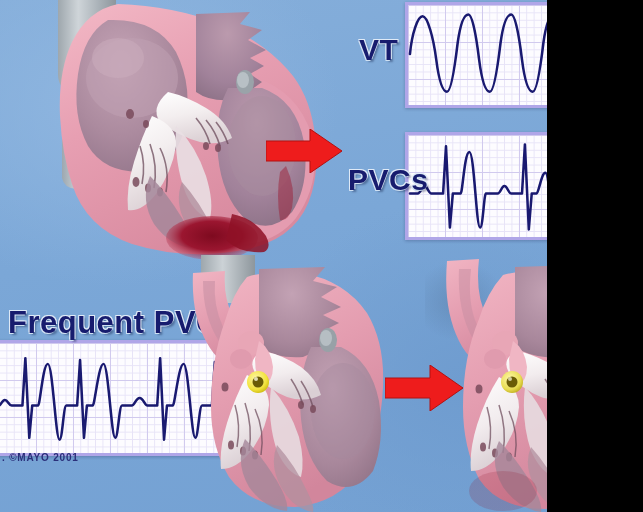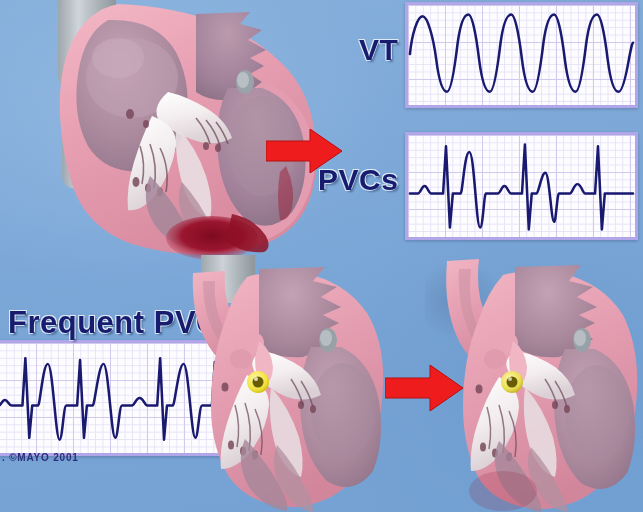--- a/index.html
+++ b/index.html
@@ -2,21 +2,21 @@
 <html><head>
 <meta charset="utf-8">
 <style>
   html, body {
     margin: 0;
     padding: 0;
     background: #000;
   }
   #stage {
     position: relative;
-    width: 643px;
+    width: 547px;
     height: 512px;
     overflow: hidden;
     background: #7ba7d7;
     font-family: "Liberation Sans", sans-serif;
   }
   
   .bg-wash {
     position: absolute;
     inset: 0;
     background:
@@ -71,21 +71,21 @@
     letter-spacing: 0.5px;
     text-shadow:
       -1px -1px 0 #dfeaf7,
        1px -1px 0 #dfeaf7,
       -1px  1px 0 #cfe0f2,
        2px  2px 2px rgba(10,20,60,0.35);
     white-space: nowrap;
     user-select: none;
   }
   #label-vt   { left: 359px; top: 33px;  font-size: 30px; }
-  #label-pvcs { left: 318px; top: 163px; font-size: 30px; }
+  #label-pvcs { left: 348px; top: 163px; font-size: 30px; }
   #label-freq { left: 8px;   top: 305px; font-size: 31px; }
 
   .copyright {
     position: absolute;
     left: 2px;
     top: 452px;
     font-size: 10px;
     font-weight: bold;
     color: #2a2f7a;
     letter-spacing: 0.8px;

